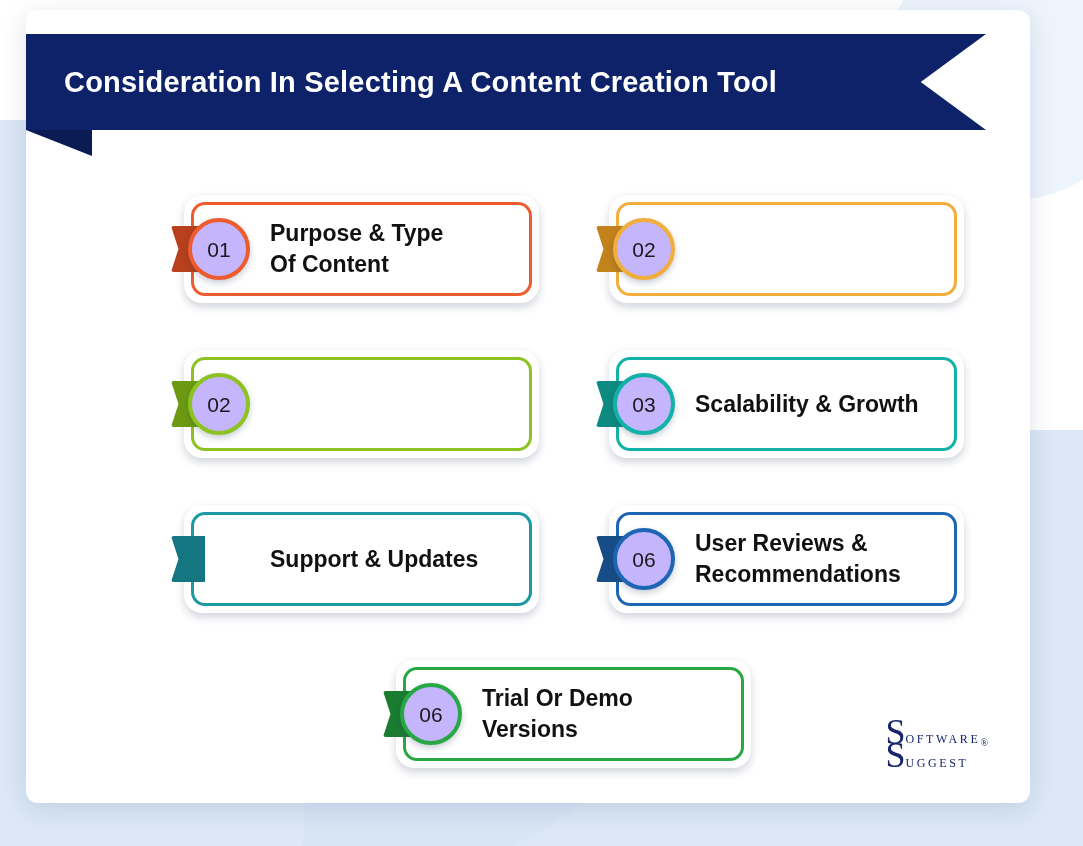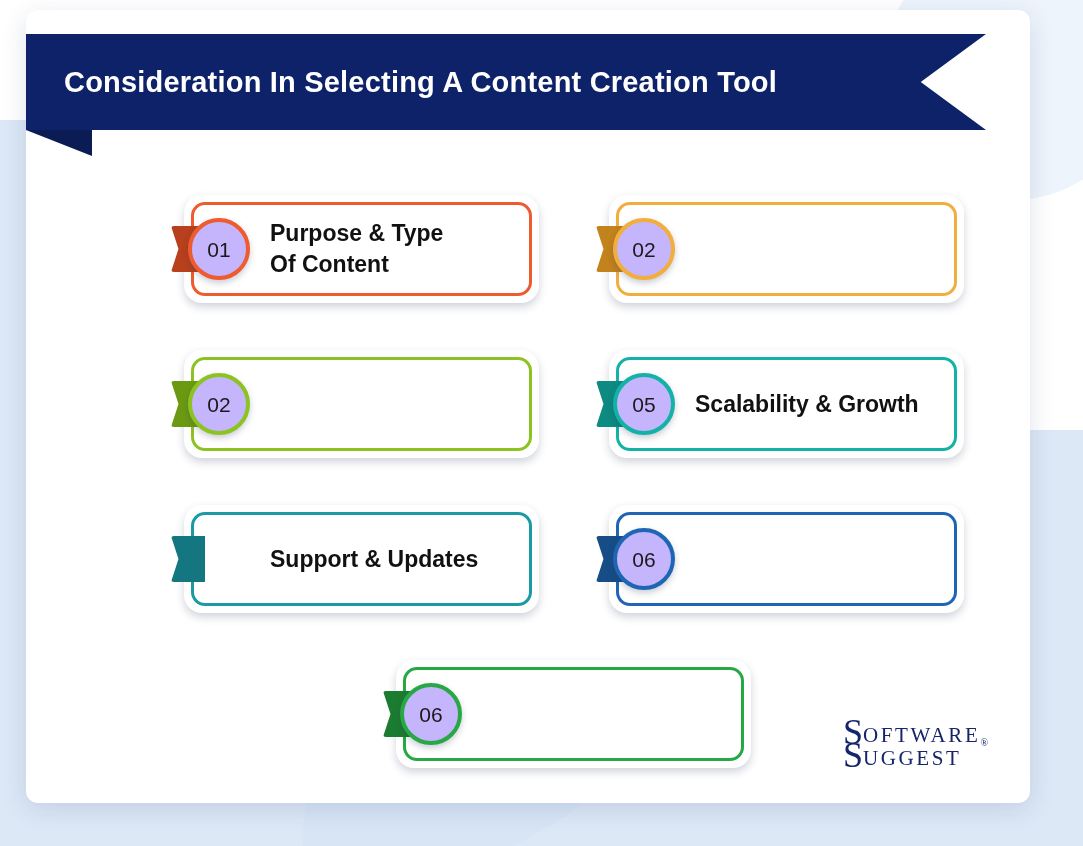--- a/index.html
+++ b/index.html
@@ -205,21 +205,21 @@
     line-height: .94;
     text-align: left;
   }
   .logo-row { display: flex; align-items: flex-end; white-space: nowrap; }
   .logo-cap {
     font-size: 36px;
     line-height: .82;
     font-weight: 400;
   }
   .logo-rest {
-    font-size: 21px;
+    font-size: 12px;
     letter-spacing: 2.6px;
     font-weight: 400;
     position: relative;
     top: -2px;
   }
   .logo-reg {
     font-size: 10px;
     vertical-align: super;
     letter-spacing: 0;
   }
@@ -270,48 +270,55 @@
       <div class="card-tab"></div>
       <div class="card-badge">
         <span>02</span>
       </div>
     </div>
 
     <div class="card col-r row-2" style="--accent: #13b2a6; --accent-dark: #0d8a81;">
       <div class="card-inner"></div>
       <div class="card-tab"></div>
       <div class="card-badge">
-        <span>05</span>
+        <span>03</span>
       </div>
       <div class="card-text">
         <span>Scalability &amp; Growth</span>
       </div>
     </div>
 
     <div class="card col-l row-3" style="--accent: #1b9aa5; --accent-dark: #137680;">
       <div class="card-inner"></div>
       <div class="card-tab"></div>
       <div class="card-text">
         <span>Support &amp; Updates</span>
       </div>
     </div>
 
     <div class="card col-r row-3" style="--accent: #1e66b3; --accent-dark: #164d87;">
       <div class="card-inner"></div>
       <div class="card-tab"></div>
       <div class="card-badge">
         <span>06</span>
       </div>
+      <div class="card-text">
+        <span>User Reviews &amp;
+Recommendations</span>
+      </div>
     </div>
 
     <div class="card row-4" style="--accent: #27a844; --accent-dark: #1b7c31;">
       <div class="card-inner"></div>
       <div class="card-tab"></div>
       <div class="card-badge">
         <span>06</span>
+      </div>
+      <div class="card-text">
+        <span>Trial Or Demo Versions</span>
       </div>
     </div>
 
   </div>
 
   <div class="logo" style="color: rgb(21, 36, 107);">
     <div class="logo-row">
       <span class="logo-cap">S</span>
       <span class="logo-rest">OFTWARE</span>
       <span class="logo-reg">®</span>

